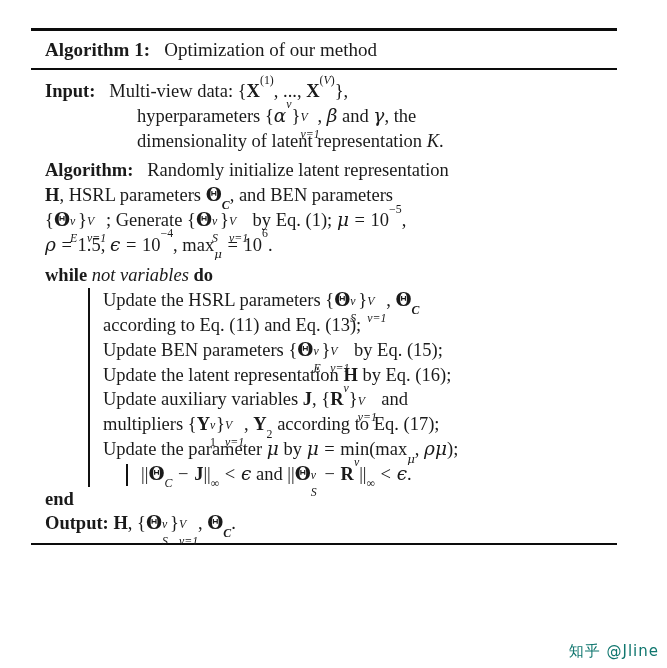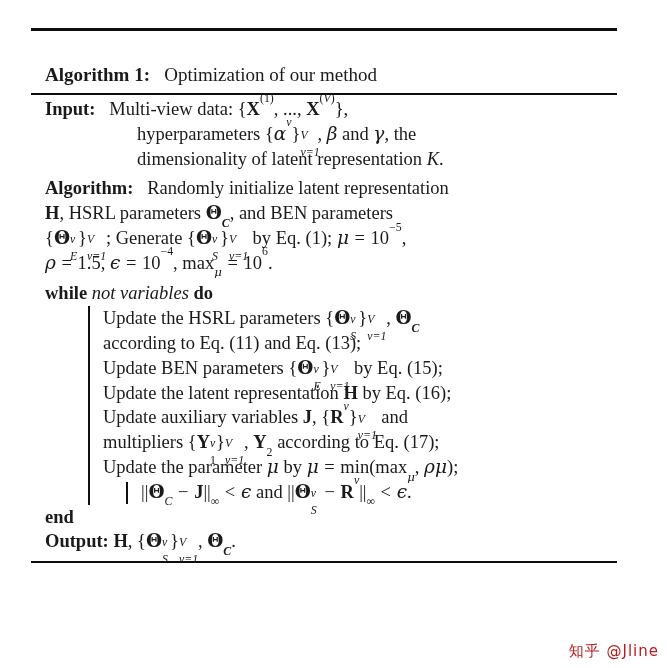--- a/index.html
+++ b/index.html
@@ -31,26 +31,25 @@
     height: 2px;
     background: #0c0c0c;
     width: 100%;
   }
 
   .alg-title {
     font-size: 19px;
     line-height: 1.0;
     padding: 9px 0 9px 14px;
     white-space: nowrap;
-    margin-top: 25px;
   }
   .alg-title .kw { font-weight: bold; }
 
   .alg-body {
-    padding: 2px 0 7px 0;
+    padding: 9px 0 7px 0;
     font-size: 18.5px;
     line-height: 1.34;
   }
 
   .line {
     position: relative;
     padding-left: 14px;
     white-space: nowrap;
   }
   .line.cont-input   { padding-left: 106px; }
@@ -120,21 +119,21 @@
   }
   .subsup-pad { display: inline-block; }
 
   .op { font-style: normal; padding: 0 1px; }
 
   .watermark {
     position: absolute;
     right: 8px;
     bottom: 7px;
     font-size: 15px;
-    color: #b91c1c;
+    color: #0f766e;
     font-family: "DejaVu Sans", sans-serif;
     letter-spacing: 1px;
     white-space: nowrap;
     margin-top: 24px;
   }
 </style>
 </head>
 <body>
 
 <div class="algorithm-figure">

